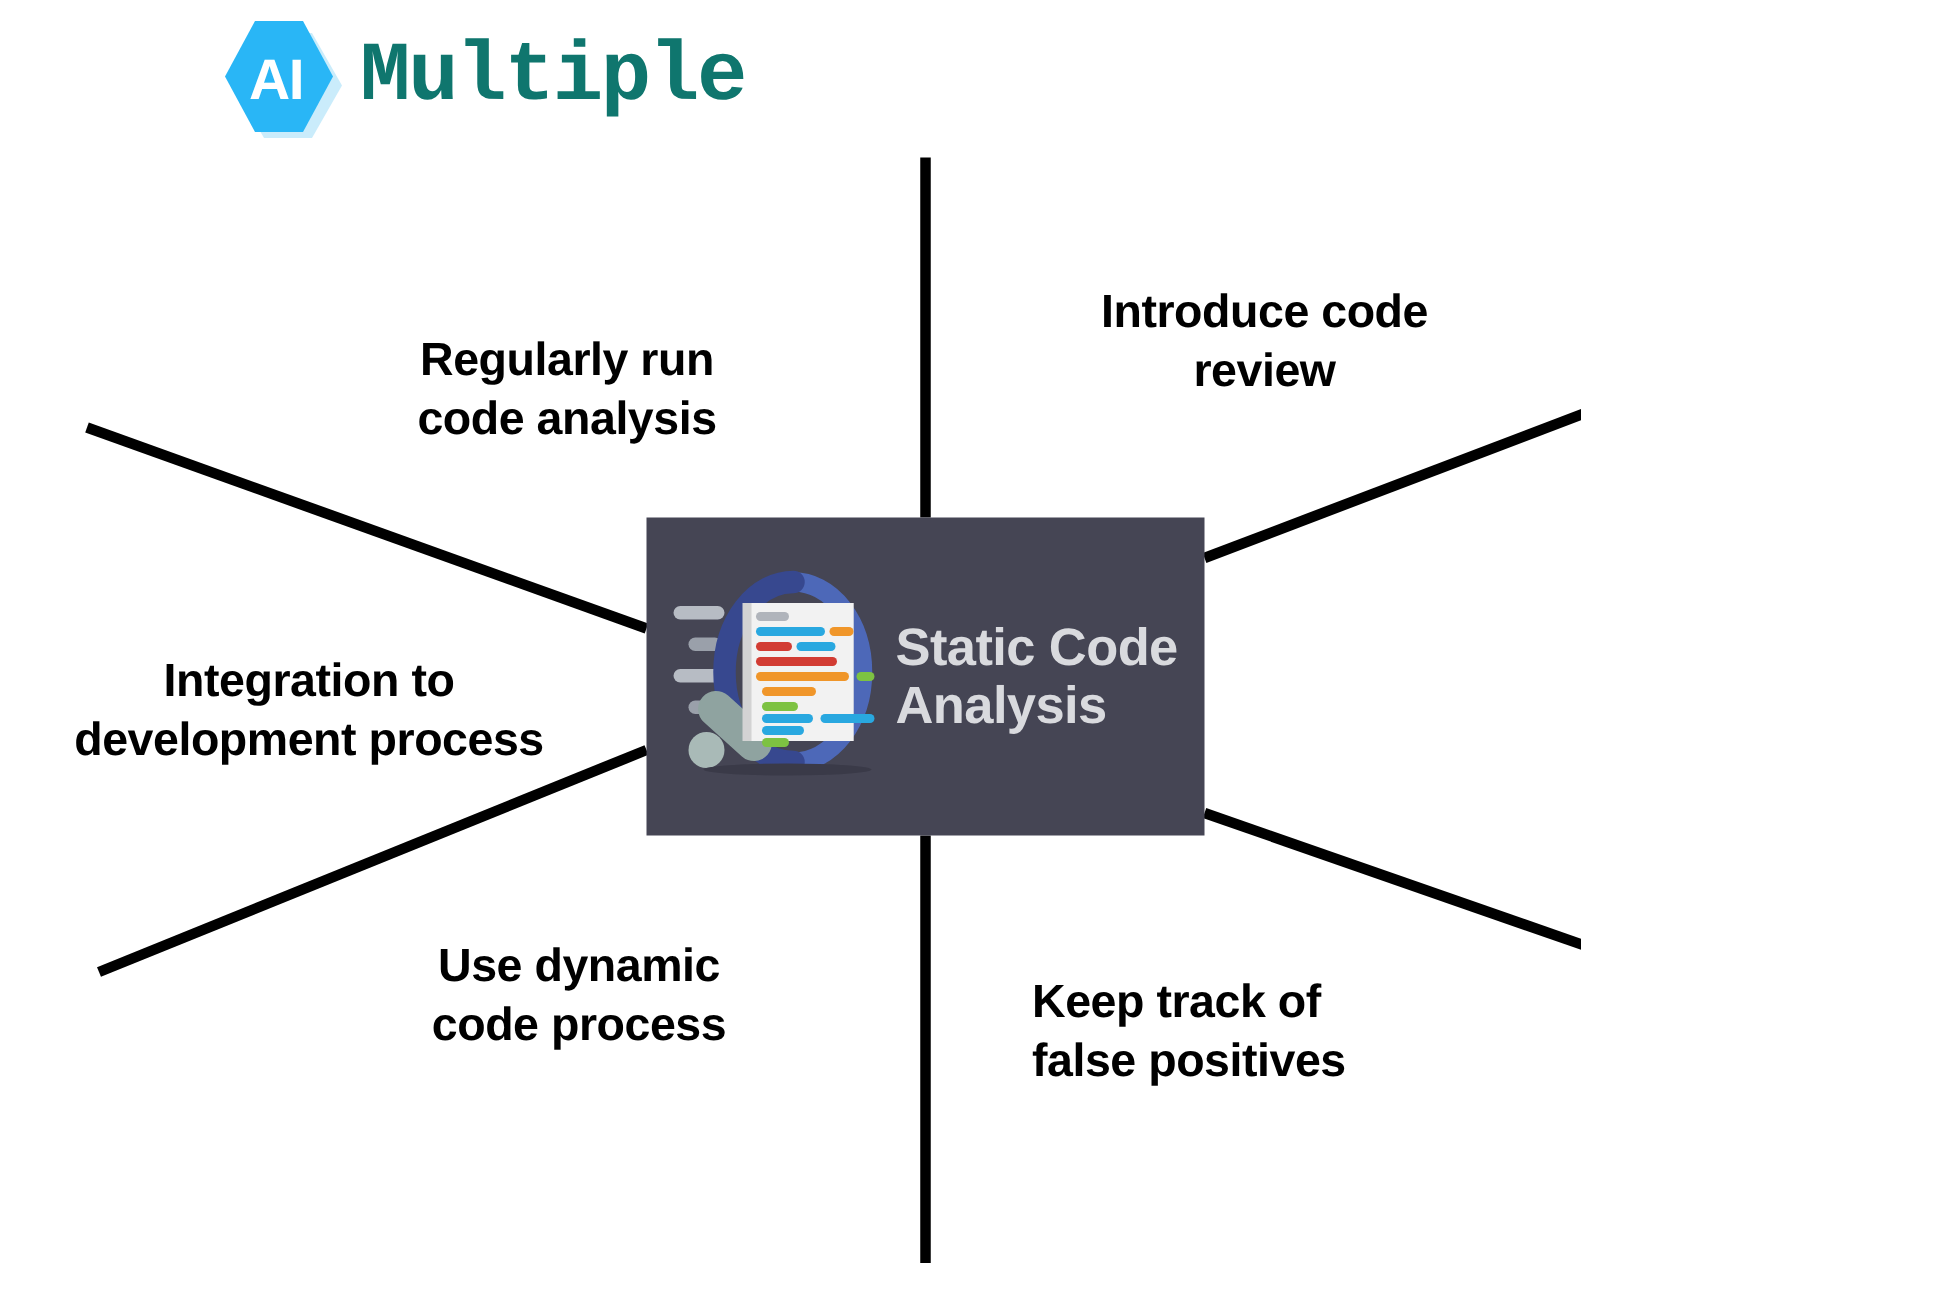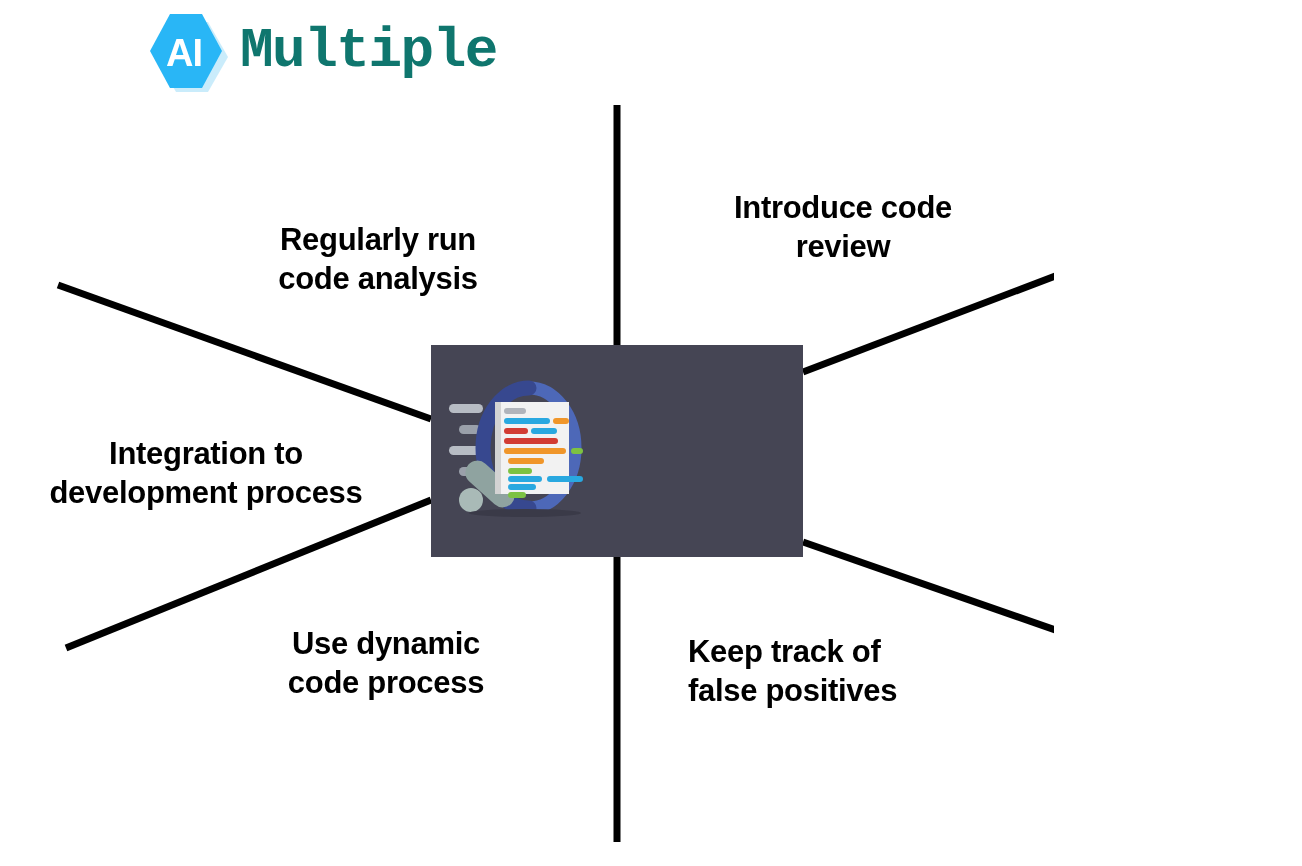--- a/index.html
+++ b/index.html
@@ -95,21 +95,21 @@
     z-index: 4;
   }
   .label.center { text-align: center; }
   .label.left   { text-align: left; }
 
   #label-regularly  { left: 178px; top: 188px; width: 400px; margin-top: 32px; }
   #label-introduce  { left: 678px; top: 188px; width: 330px; text-align: center; }
   #label-integration{ left: 14px;  top: 434px; width: 384px; }
   #label-automate   { left: 834px; top: 394px; width: 356px; }
   #label-dynamic    { left: 186px; top: 624px; width: 400px; }
-  #label-keeptrack  { left: 688px; top: 632px; width: 330px; }
+  #label-keeptrack  { left: 688px; top: 648px; width: 330px; }
 </style>
 </head>
 <body>
 
 <div id="canvas">
 
   <div id="logo">
     <div class="hexwrap">
       <svg width="92" height="92" viewBox="0 0 92 92" aria-hidden="true">
         <polygon points="30,10 62,10 82,45 62,80 30,80 10,45" fill="#9fdcf8" opacity="0.55" transform="translate(6,6)"></polygon>
@@ -163,20 +163,22 @@
         <rect x="63" y="82" width="36" height="6" rx="3" fill="#f0962a"></rect>
         <rect x="63" y="92" width="24" height="6" rx="3" fill="#7dc242"></rect>
         <rect x="63" y="100" width="34" height="6" rx="3" fill="#29a8e0"></rect>
         <rect x="102" y="100" width="36" height="6" rx="3" fill="#29a8e0"></rect>
         <rect x="63" y="108" width="28" height="6" rx="3" fill="#29a8e0"></rect>
         <rect x="63" y="116" width="18" height="6" rx="3" fill="#7dc242"></rect>
       </g>
 
       <ellipse cx="80" cy="137" rx="56" ry="4" fill="#3a3a48"></ellipse>
     </svg>
+    <div id="center-title">Static Code
+Analysis</div>
   </div>
 
   <div class="label center" id="label-regularly">Regularly run
 code analysis</div>
 
   <div class="label left" id="label-introduce">Introduce code
 review</div>
 
   <div class="label center" id="label-integration">Integration to
 development process</div>

